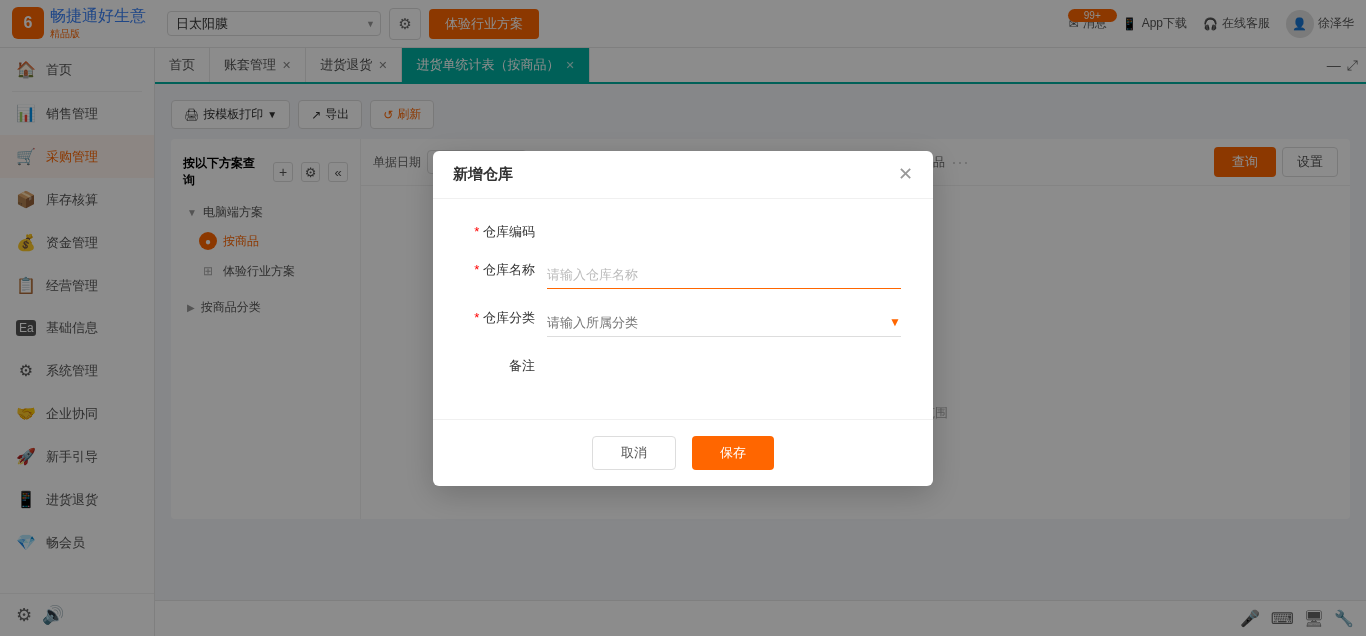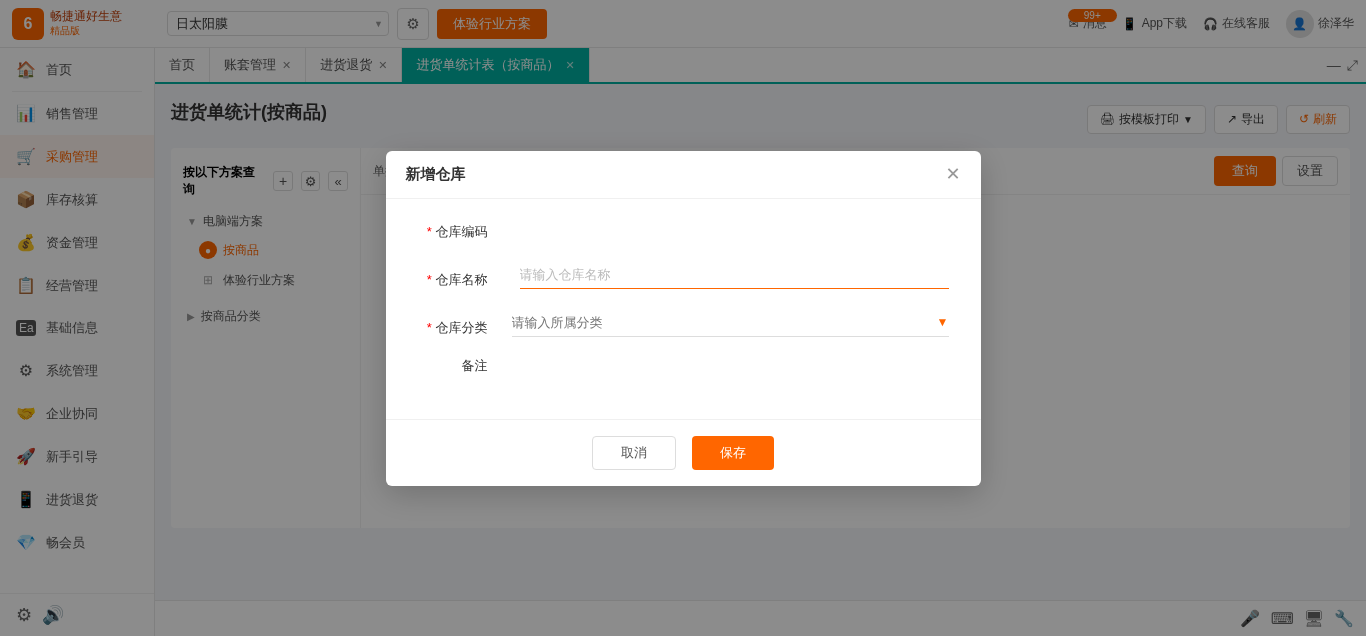--- a/index.html
+++ b/index.html
@@ -24,21 +24,21 @@
       min-width: 155px;
     }
     .logo-icon {
       width: 32px; height: 32px;
       background: #f60;
       border-radius: 6px;
       display: flex; align-items: center; justify-content: center;
       color: #fff; font-weight: bold; font-size: 16px;
       margin-right: 6px;
     }
-    .logo-text { font-size: 12px; color: #c2410c; line-height: 1.3; }
+    .logo-text { font-size: 16px; color: #3b82f6; line-height: 1.3; }
     .logo-sub { font-size: 10px; color: #f60; }
 
     .header-search {
       flex: 1;
       display: flex;
       align-items: center;
       gap: 8px;
     }
     .search-select {
       border: 1px solid #ddd;
@@ -246,56 +246,56 @@
       top: 0; left: 0; right: 0; bottom: 0;
       background: rgba(0,0,0,0.45);
       z-index: 200;
       display: flex; align-items: center; justify-content: center;
     }
 
     
     .modal {
       background: #fff;
       border-radius: 6px;
-      width: 595px;
+      width: 500px;
       box-shadow: 0 8px 32px rgba(0,0,0,0.2);
       overflow: hidden;
     }
     .modal-header {
       display: flex; align-items: center; justify-content: space-between;
       padding: 14px 20px;
       border-bottom: 1px solid #f0f0f0;
     }
     .modal-title { font-size: 15px; font-weight: bold; color: #333; }
     .modal-close {
       font-size: 18px; color: #999; cursor: pointer;
       line-height: 1;
     }
     .modal-body { padding: 24px 32px; }
     .form-row {
-      display: flex; align-items: flex-end;
+      display: flex; align-items: flex-start;
       margin-bottom: 20px;
-      gap: 24px;
+      gap: 12px;
     }
     .form-label {
       width: 70px;
       text-align: right;
       font-size: 13px; color: #333;
       flex-shrink: 0;
     }
     .required::before { content: '* '; color: #f00; }
     .form-input {
       flex: 1;
       border: none;
       border-bottom: 1px solid #ddd;
       padding: 6px 0;
       font-size: 13px; color: #333;
       outline: none;
     }
-    .form-input.active { border-bottom-color: #f60; margin-left: 8px; }
+    .form-input.active { border-bottom-color: #f60; }
     .form-input::placeholder { color: #bbb; }
     .form-select-wrap {
       flex: 1;
       position: relative;
       display: flex; align-items: center;
       border-bottom: 1px solid #ddd;
     }
     .form-select-input {
       flex: 1;
       border: none;
@@ -349,21 +349,21 @@
       <span>6</span>
     </div>
     <div>
       <div class="logo-text">畅捷通好生意</div>
       <div class="logo-sub">精品版</div>
     </div>
   </div>
 
   <div class="header-search">
     <div class="search-select-wrap">
-      <input class="search-select" value="日太阳膜" readonly="" style="border: 1px solid rgb(221, 221, 221); background: rgb(255, 255, 255); padding: 4px 36px 4px 8px; min-width: 130px; font-size: 13px; border-radius: 4px;">
+      <input class="search-select" value="日太阳膜" readonly="" style="border: 1px solid rgb(221, 221, 221); background: rgb(255, 255, 255); padding: 4px 28px 4px 8px; min-width: 130px; font-size: 13px; border-radius: 4px;">
     </div>
     <div class="gear-btn">⚙</div>
     <button class="try-btn">体验行业方案</button>
   </div>
 
   <div class="header-right">
     <div class="header-icon-item">
       <span>✉</span>
       <span>消息</span>
       <span class="badge">99+</span>
@@ -456,21 +456,20 @@
     <span>畅会员</span>
   </div>
   <div class="sidebar-bottom">
     <span style="font-size:18px;cursor:pointer;color:#666;">⚙</span>
     <span style="font-size:18px;cursor:pointer;color:#666;">🔊</span>
   </div>
 </div>
 
 <div class="main-content">
   <div style="display:flex; align-items:center; justify-content:space-between; margin-bottom:10px;">
-    <div class="page-title">进货单统计(按商品)</div>
     <div style="display:flex; gap:8px; align-items:center;">
       <button class="print-btn">
         <span>🖨</span>
         <span>按模板打印</span>
         <span style="font-size:10px;">▼</span>
       </button>
       <button class="export-btn">
         <span>↗</span>
         <span>导出</span>
       </button>

